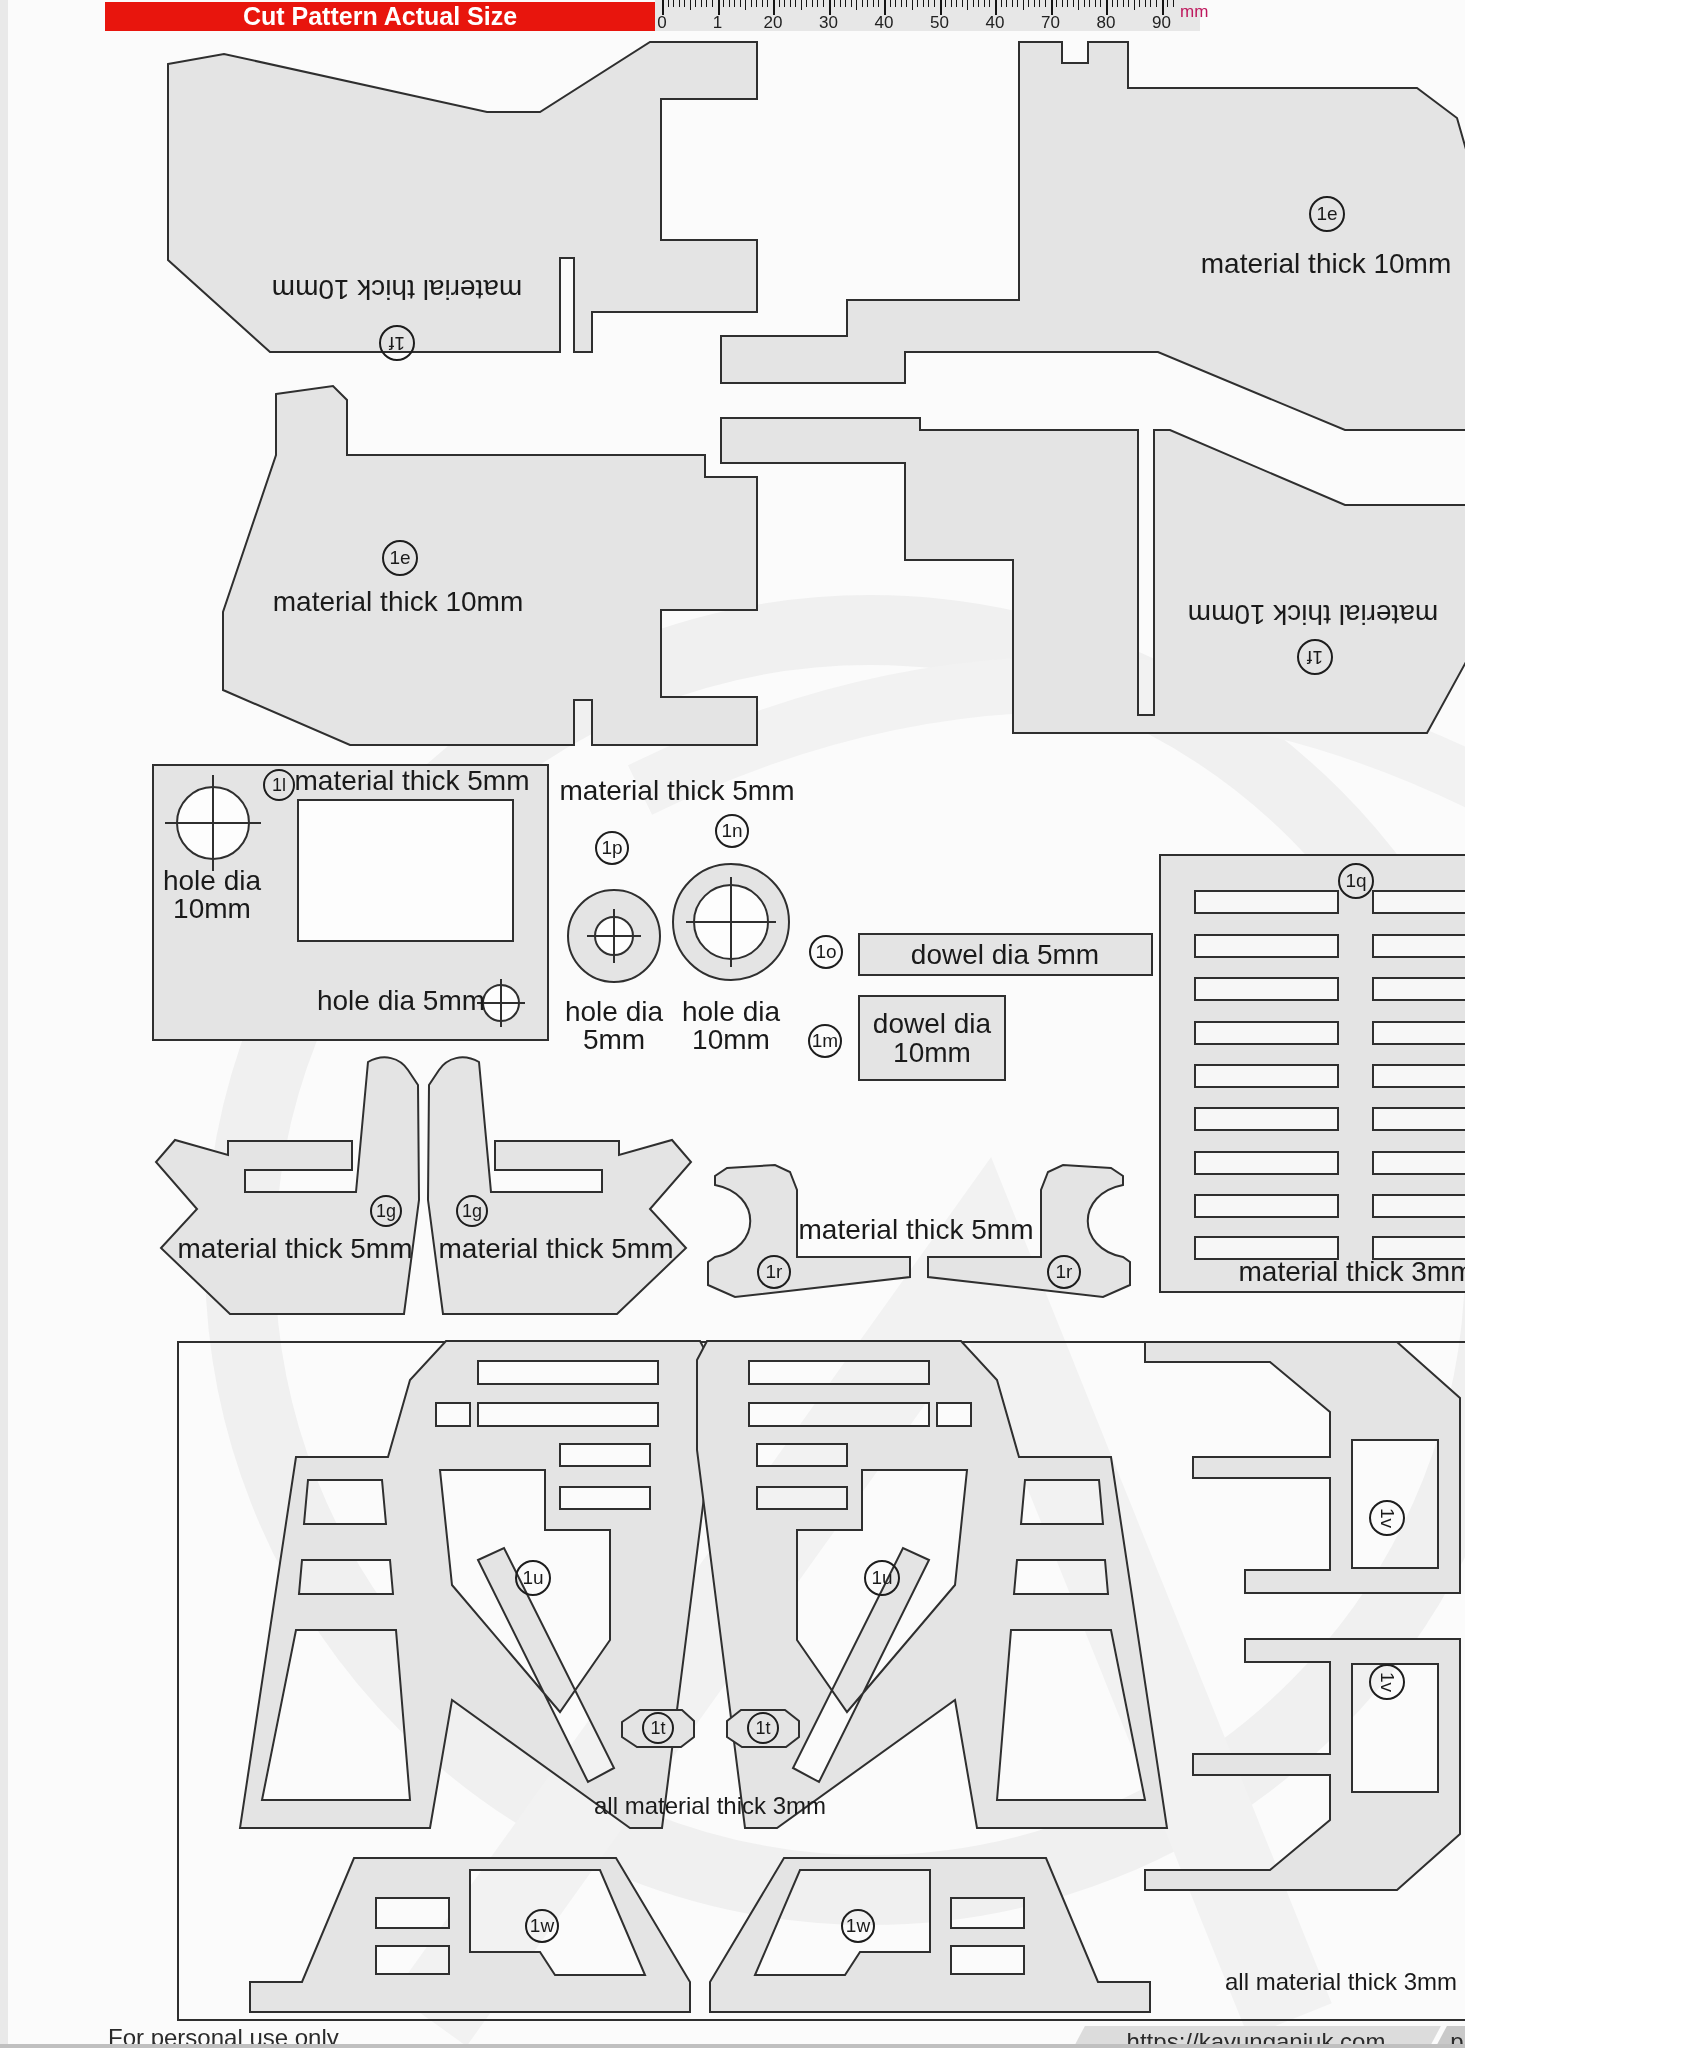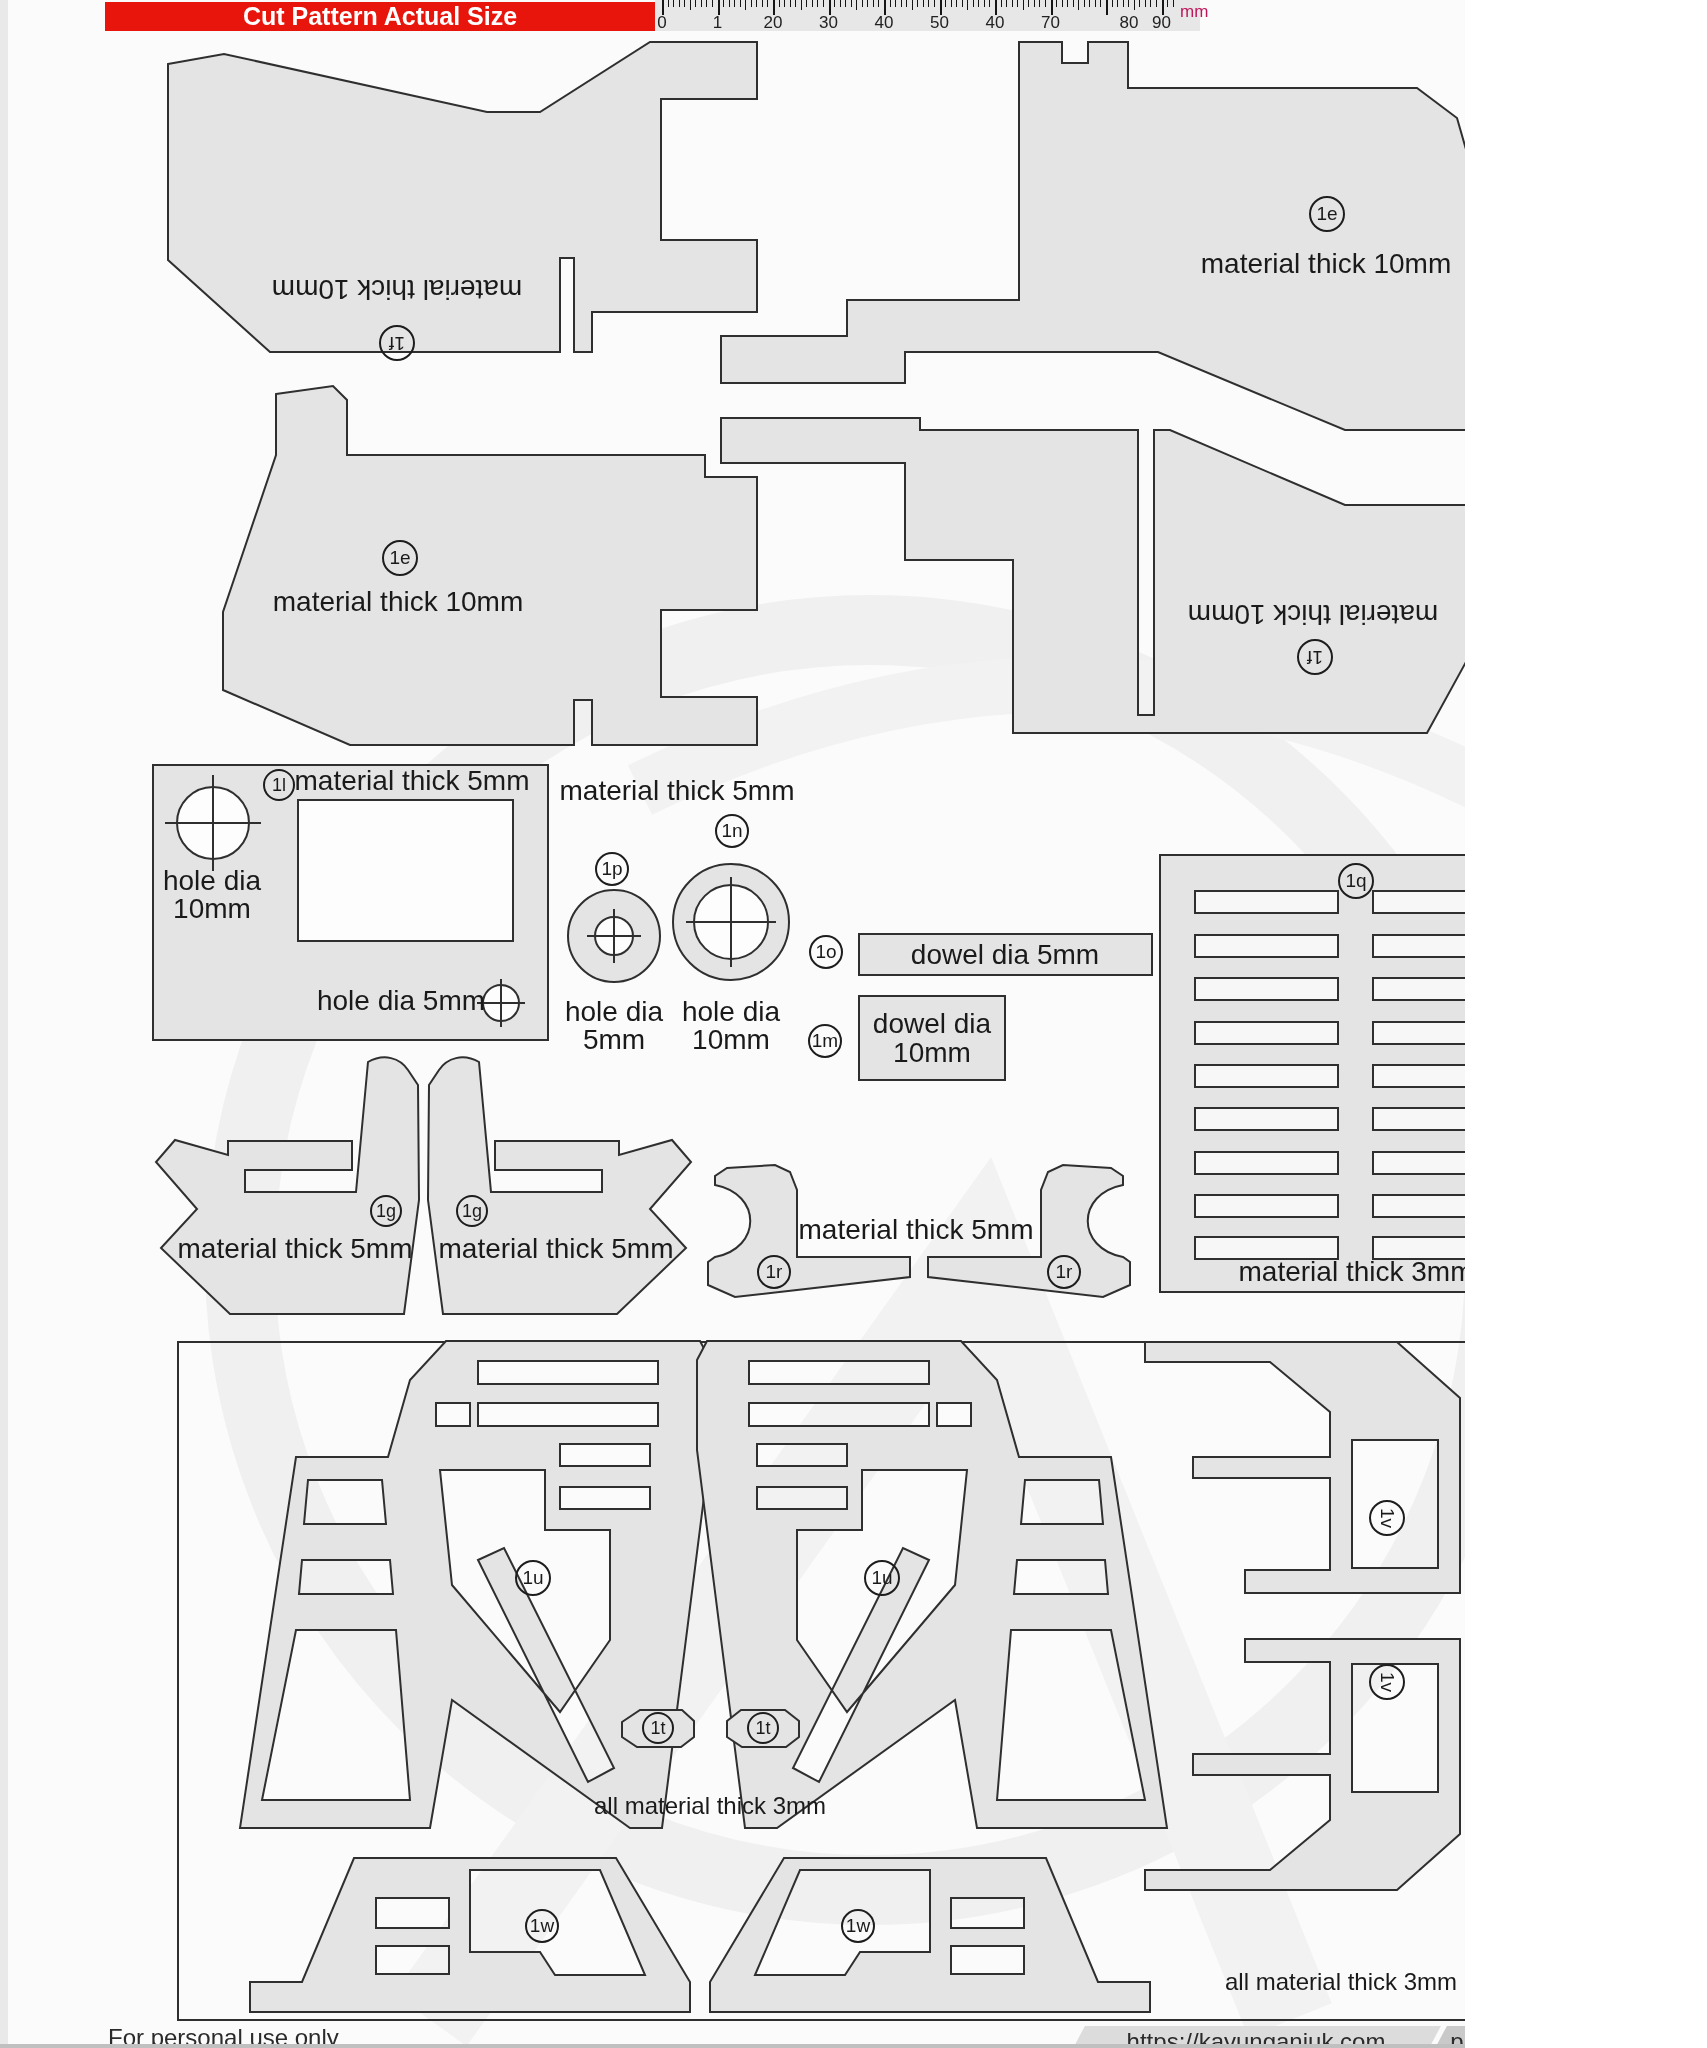--- a/index.html
+++ b/index.html
@@ -254,21 +254,21 @@
         <div class="tick" style="left: 512.05px;"></div>
         <div class="tick" style="left: 517.6px;"></div>
         <span class="ruler-num" style="left: 7px;">0</span>
         <span class="ruler-num" style="left: 62.5px;">1</span>
         <span class="ruler-num" style="left: 118px;">20</span>
         <span class="ruler-num" style="left: 173.5px;">30</span>
         <span class="ruler-num" style="left: 229px;">40</span>
         <span class="ruler-num" style="left: 284.5px;">50</span>
         <span class="ruler-num" style="left: 340px;">40</span>
         <span class="ruler-num" style="left: 395.5px;">70</span>
-        <span class="ruler-num" style="left: 474px;">80</span>
+        <span class="ruler-num" style="left: 451px;">80</span>
         <span class="ruler-num" style="left: 506.5px;">90</span>
       </div>
     <span class="ruler-unit" style="left:525px">mm</span>
   </div>
 
   <div class="lbl flip" style="left:397px;top:289px">material thick 10mm</div>
   <div class="cid flip" style="left:397px;top:343px">1f</div>
 
   <div class="cid" style="left:1327px;top:214px">1e</div>
   <div class="lbl" style="left:1326px;top:264px">material thick 10mm</div>
@@ -279,21 +279,21 @@
   <div class="lbl flip" style="left:1313px;top:614px">material thick 10mm</div>
   <div class="cid flip" style="left:1315px;top:657px">1f</div>
 
   <div class="cid" style="left:279px;top:785px;width:28px;height:28px;font-size:18px">1l</div>
   <div class="lbl" style="left:412px;top:781px">material thick 5mm</div>
   <div class="lbl" style="left:212px;top:881px">hole dia</div>
   <div class="lbl" style="left:212px;top:909px">10mm</div>
   <div class="lbl" style="left:401px;top:1001px">hole dia 5mm</div>
 
   <div class="lbl" style="left:677px;top:791px">material thick 5mm</div>
-  <div class="cid" style="left:612px;top:869px;width:30px;height:30px">1p</div>
+  <div class="cid" style="left:612px;top:848px;width:30px;height:30px">1p</div>
   <div class="lbl" style="left:614px;top:1012px">hole dia</div>
   <div class="lbl" style="left:614px;top:1040px">5mm</div>
   <div class="cid" style="left:732px;top:831px;width:30px;height:30px">1n</div>
   <div class="lbl" style="left:731px;top:1012px">hole dia</div>
   <div class="lbl" style="left:731px;top:1040px">10mm</div>
 
   <div class="cid" style="left:826px;top:952px;width:30px;height:30px">1o</div>
   <div class="lbl" style="left:1005px;top:955px">dowel dia 5mm</div>
   <div class="cid" style="left:825px;top:1041px;width:30px;height:30px">1m</div>
   <div class="lbl" style="left:932px;top:1024px">dowel dia</div>

